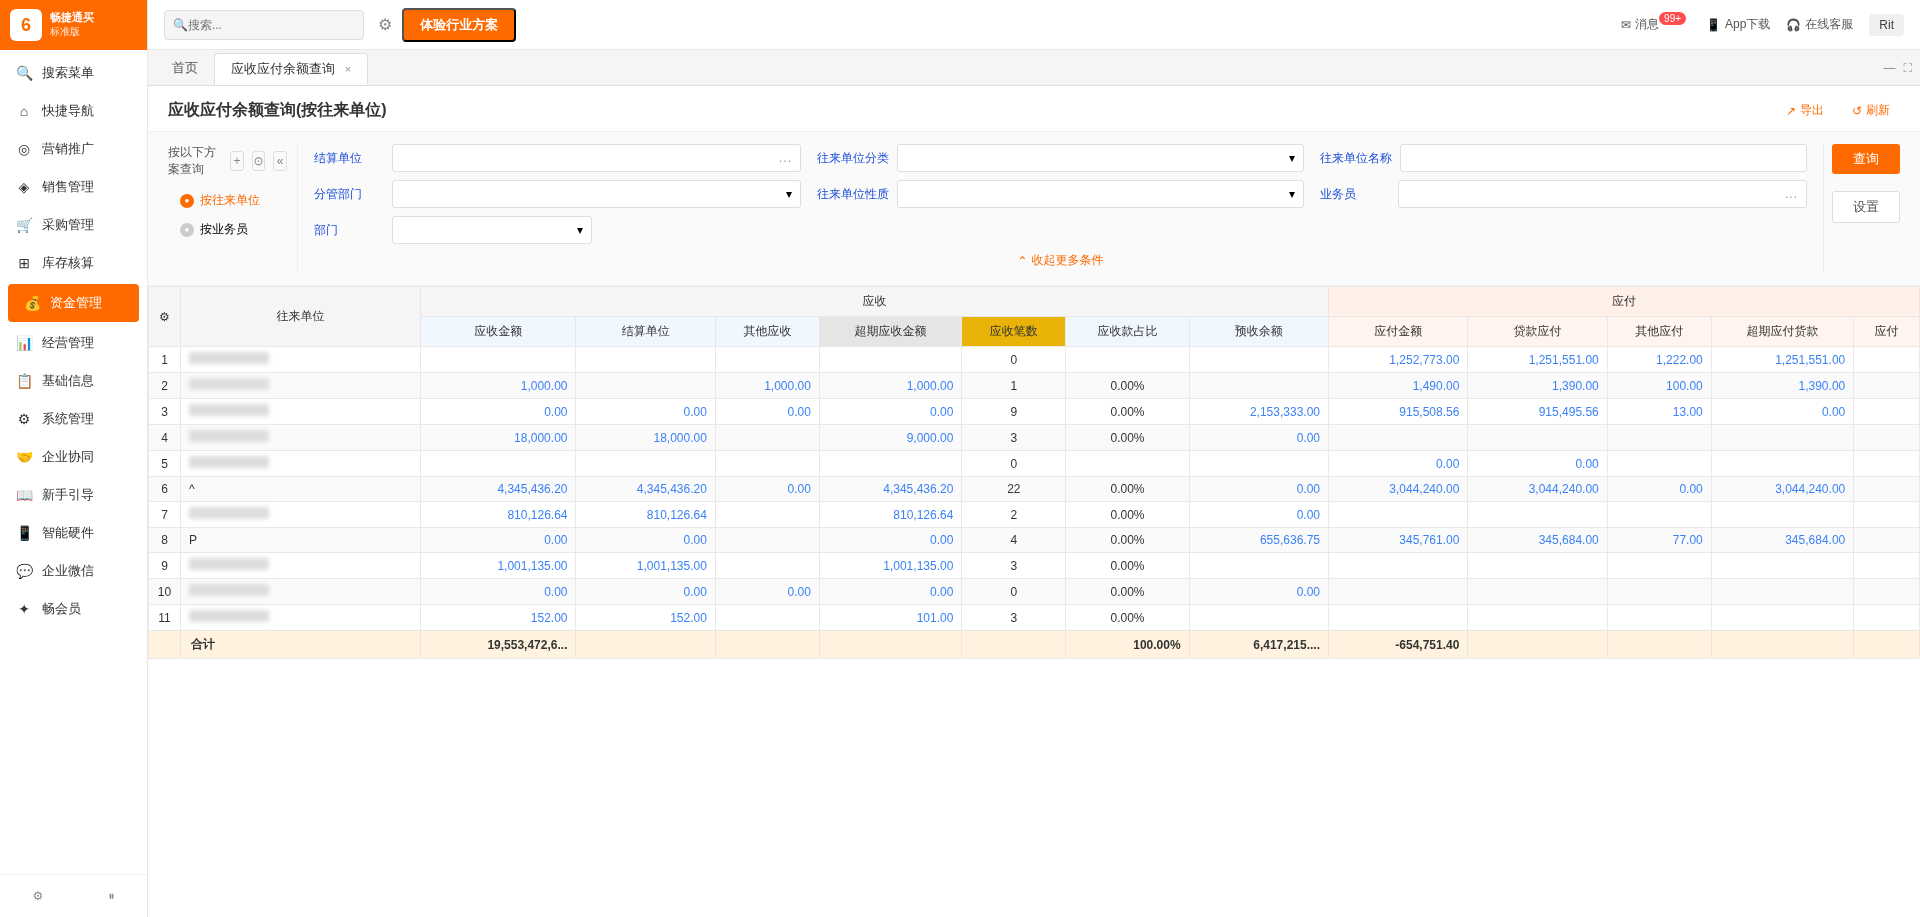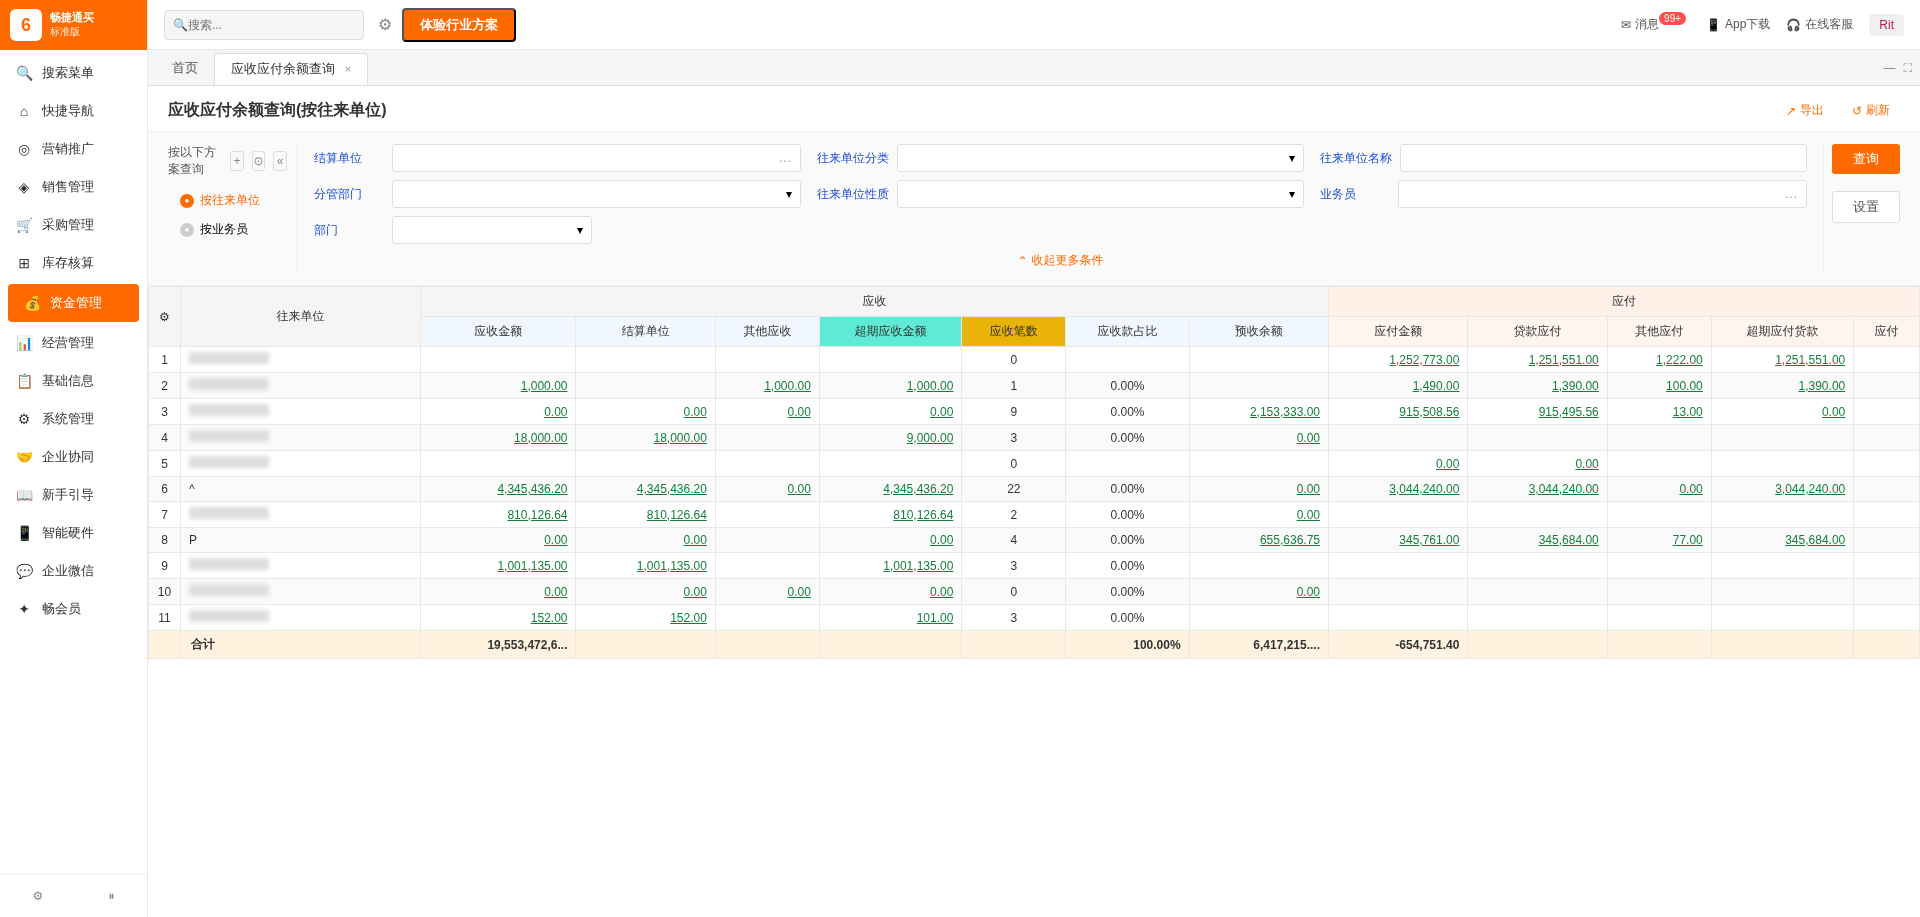--- a/index.html
+++ b/index.html
@@ -48,21 +48,21 @@
       background: #ff6a00; color: #fff; padding: 6px 16px; border-radius: 4px;
       font-size: 13px; cursor: pointer; font-weight: bold;
     }
     .header-spacer { flex: 1; }
     .header-actions { display: flex; align-items: center; gap: 16px; }
     .header-action { display: flex; align-items: center; gap: 4px; cursor: pointer; color: #555; font-size: 12px; }
     .header-badge {
       background: #ff4d4f; color: #fff; border-radius: 10px; padding: 1px 5px; font-size: 10px;
       position: relative; top: -6px; left: -4px;
     }
-    .header-user { color: #be185d; font-size: 12px; background: #f0f0f0; padding: 4px 10px; border-radius: 4px; }
+    .header-user { color: #404040; font-size: 12px; background: #f0f0f0; padding: 4px 10px; border-radius: 4px; }
 
     
     .main {
       margin-left: 148px; margin-top: 50px; height: calc(100vh - 50px); display: flex; flex-direction: column;
     }
 
     
     .tab-bar {
       background: #f5f5f5; border-bottom: 1px solid #ddd; display: flex; align-items: center; height: 36px; padding: 0 8px;
     }
@@ -126,21 +126,21 @@
     .data-table th {
       background: #f5f5f5; border: 1px solid #e8e8e8; padding: 6px 8px;
       text-align: center; color: #333; font-weight: normal; white-space: nowrap; position: sticky; top: 0; z-index: 2;
     }
     .data-table td {
       border: 1px solid #e8e8e8; padding: 5px 8px; text-align: right; color: #333; white-space: nowrap;
     }
     .data-table td.center { text-align: center; }
     .data-table td.left { text-align: left; }
     .data-table tr:nth-child(even) td { background: #fafafa; }
-    .col-link { color: #15803d; text-decoration: underline; cursor: pointer; }
+    .col-link { color: #3b82f6; cursor: pointer; }
     .th-group { background: #e8f4ff; }
     .th-sub { background: #f0f7ff; }
     .footer-row td { background: #fff3e0 !important; font-weight: bold; }
     .row-num { text-align: center; color: #888; }
     .th-settings { width: 32px; }
     
     
     .table-area::-webkit-scrollbar { width: 6px; height: 6px; }
     .table-area::-webkit-scrollbar-track { background: #f1f1f1; }
     .table-area::-webkit-scrollbar-thumb { background: #ccc; border-radius: 3px; }
@@ -382,21 +382,21 @@
               <span>⚙</span>
             </th>
             <th rowspan="2" style="min-width:150px;">往来单位</th>
             <th colspan="7" class="th-group">应收</th>
             <th colspan="5" class="th-group" style="background:#fff0e8;">应付</th>
           </tr>
           <tr id="sub-headers">
               <th class="th-sub" style="background: rgb(240, 247, 255);">应收金额</th>
               <th class="th-sub" style="background: rgb(240, 247, 255);">结算单位</th>
               <th class="th-sub" style="background: rgb(240, 247, 255);">其他应收</th>
-              <th class="th-sub" style="background: #5eead4;">超期应收金额</th>
+              <th class="th-sub" style="background: #e5e5e5;">超期应收金额</th>
               <th class="th-sub" style="background: #eab308;">应收笔数</th>
               <th class="th-sub" style="background: rgb(240, 247, 255);">应收款占比</th>
               <th class="th-sub" style="background: rgb(240, 247, 255);">预收余额</th>
               <th style="background: rgb(255, 245, 238);">应付金额</th>
               <th style="background: rgb(255, 245, 238);">贷款应付</th>
               <th style="background: rgb(255, 245, 238);">其他应付</th>
               <th style="background: rgb(255, 245, 238);">超期应付货款</th>
               <th style="background: rgb(255, 245, 238);">应付</th>
             </tr>
         </thead>

